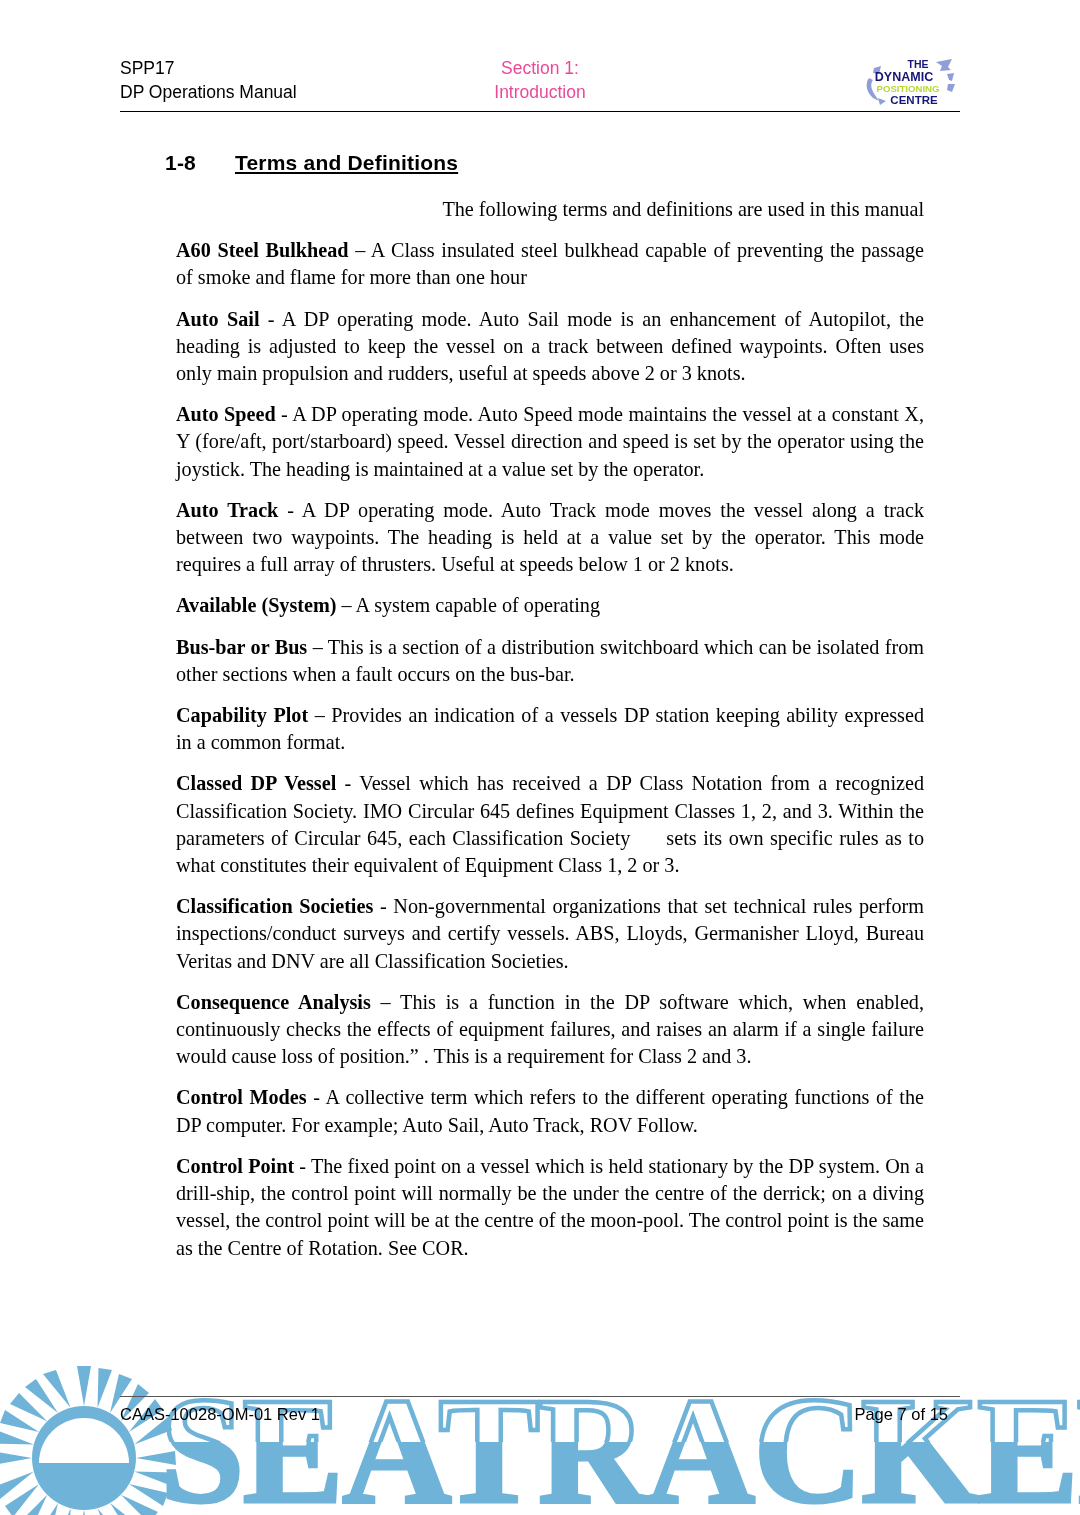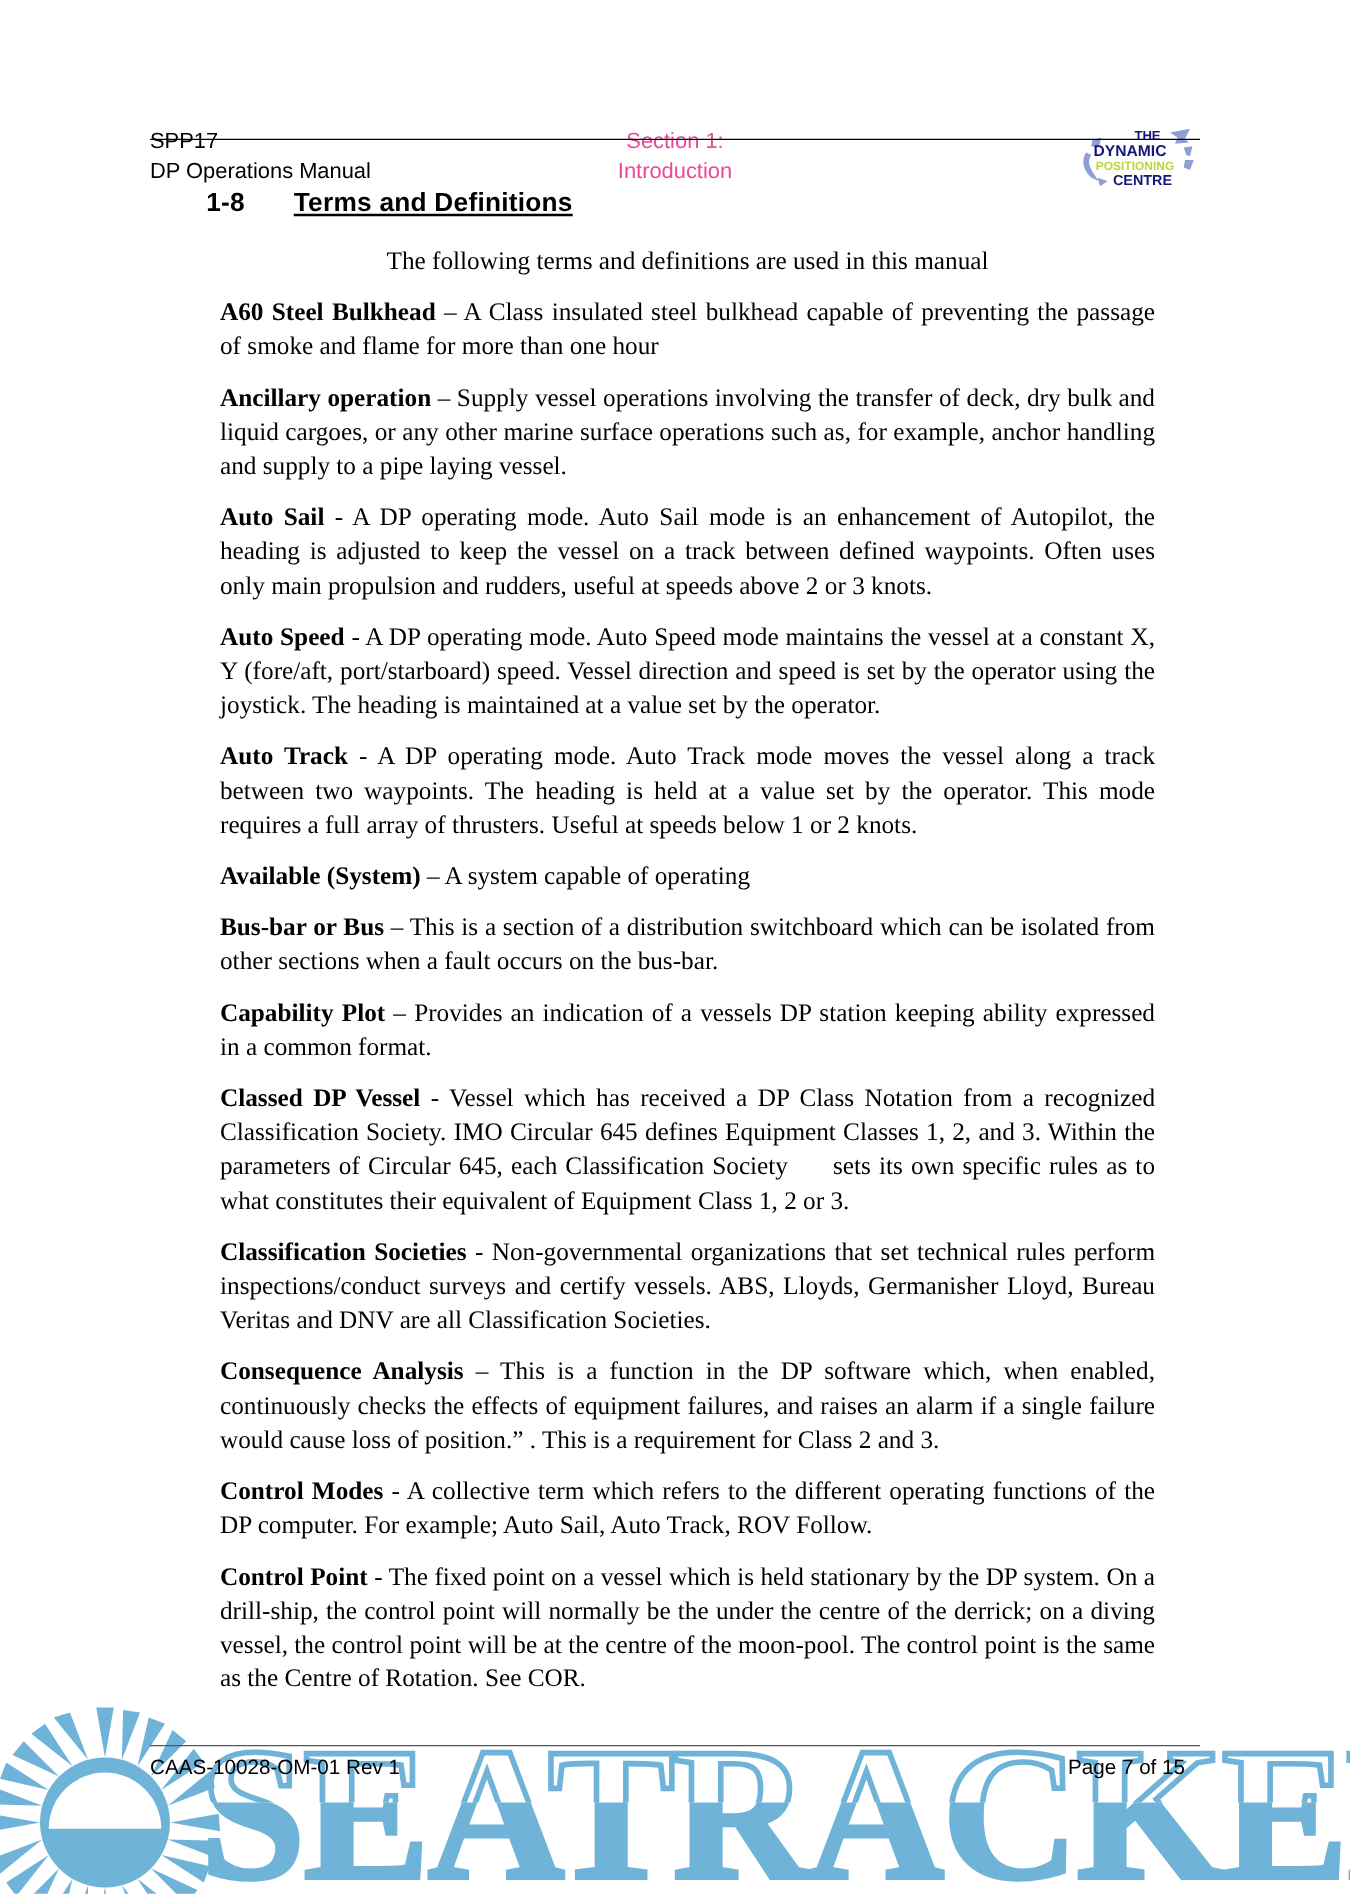--- a/index.html
+++ b/index.html
@@ -24,21 +24,20 @@
     height: 1515px;
   }
 
   
   .header {
     position: absolute;
     left: 120px;
     top: 56px;
     width: 840px;
     height: 52px;
-    margin-top: 44px;
   }
   .hdr-left {
     position: absolute;
     left: 0;
     top: 0;
     font-family: "Liberation Sans", "DejaVu Sans", sans-serif;
     font-size: 17.5px;
     line-height: 24px;
     color: #000;
     white-space: nowrap;
@@ -103,21 +102,21 @@
     font-size: 20.2px;
     line-height: 27.2px;
     text-align: justify;
     text-justify: inter-word;
     hyphens: none;
   }
   .para:last-child { margin-bottom: 0; }
   .para .term {
     font-weight: bold;
   }
-  .para.intro { text-align: center; }
+  .para.intro { text-align: right; }
   .gap { display: inline-block; width: 36px; }
 
   
   .footer-rule {
     position: absolute;
     left: 120px;
     top: 1396px;
     width: 840px;
     height: 0;
     border-top: 1.1px solid #555555;
@@ -194,21 +193,20 @@
   <div class="section-heading">
     <span class="num">1-8</span><span>Terms and Definitions</span>
   </div>
 
   <div class="body-col">
 
     <p class="para intro">The following terms and definitions are used in this manual</p>
 
     <p class="para"><span class="term">A60 Steel Bulkhead</span><span> – A Class insulated steel bulkhead capable of preventing the passage of smoke and flame for more than one hour</span></p>
 
-    <p class="para"><span class="term">Ancillary operation</span><span> – Supply vessel operations involving the transfer of deck, dry bulk and liquid cargoes, or any other marine surface operations such as, for example, anchor handling and supply to a pipe laying vessel.</span></p>
 
     <p class="para"><span class="term">Auto Sail</span><span> - A DP operating mode. Auto Sail mode is an enhancement of Autopilot, the heading is adjusted to keep the vessel on a track between defined waypoints. Often uses only main propulsion and rudders, useful at speeds above 2 or 3 knots.</span></p>
 
     <p class="para"><span class="term">Auto Speed</span><span> - A DP operating mode. Auto Speed mode maintains the vessel at a constant X, Y (fore/aft, port/starboard) speed. Vessel direction and speed is set by the operator using the joystick. The heading is maintained at a value set by the operator.</span></p>
 
     <p class="para"><span class="term">Auto Track</span><span> - A DP operating mode. Auto Track mode moves the vessel along a track between two waypoints. The heading is held at a value set by the operator. This mode requires a full array of thrusters. Useful at speeds below 1 or 2 knots.</span></p>
 
     <p class="para"><span class="term">Available (System)</span><span> – A system capable of operating</span></p>
 
     <p class="para"><span class="term">Bus-bar or Bus</span><span> – This is a section of a distribution switchboard which can be isolated from other sections when a fault occurs on the bus-bar.</span></p>

